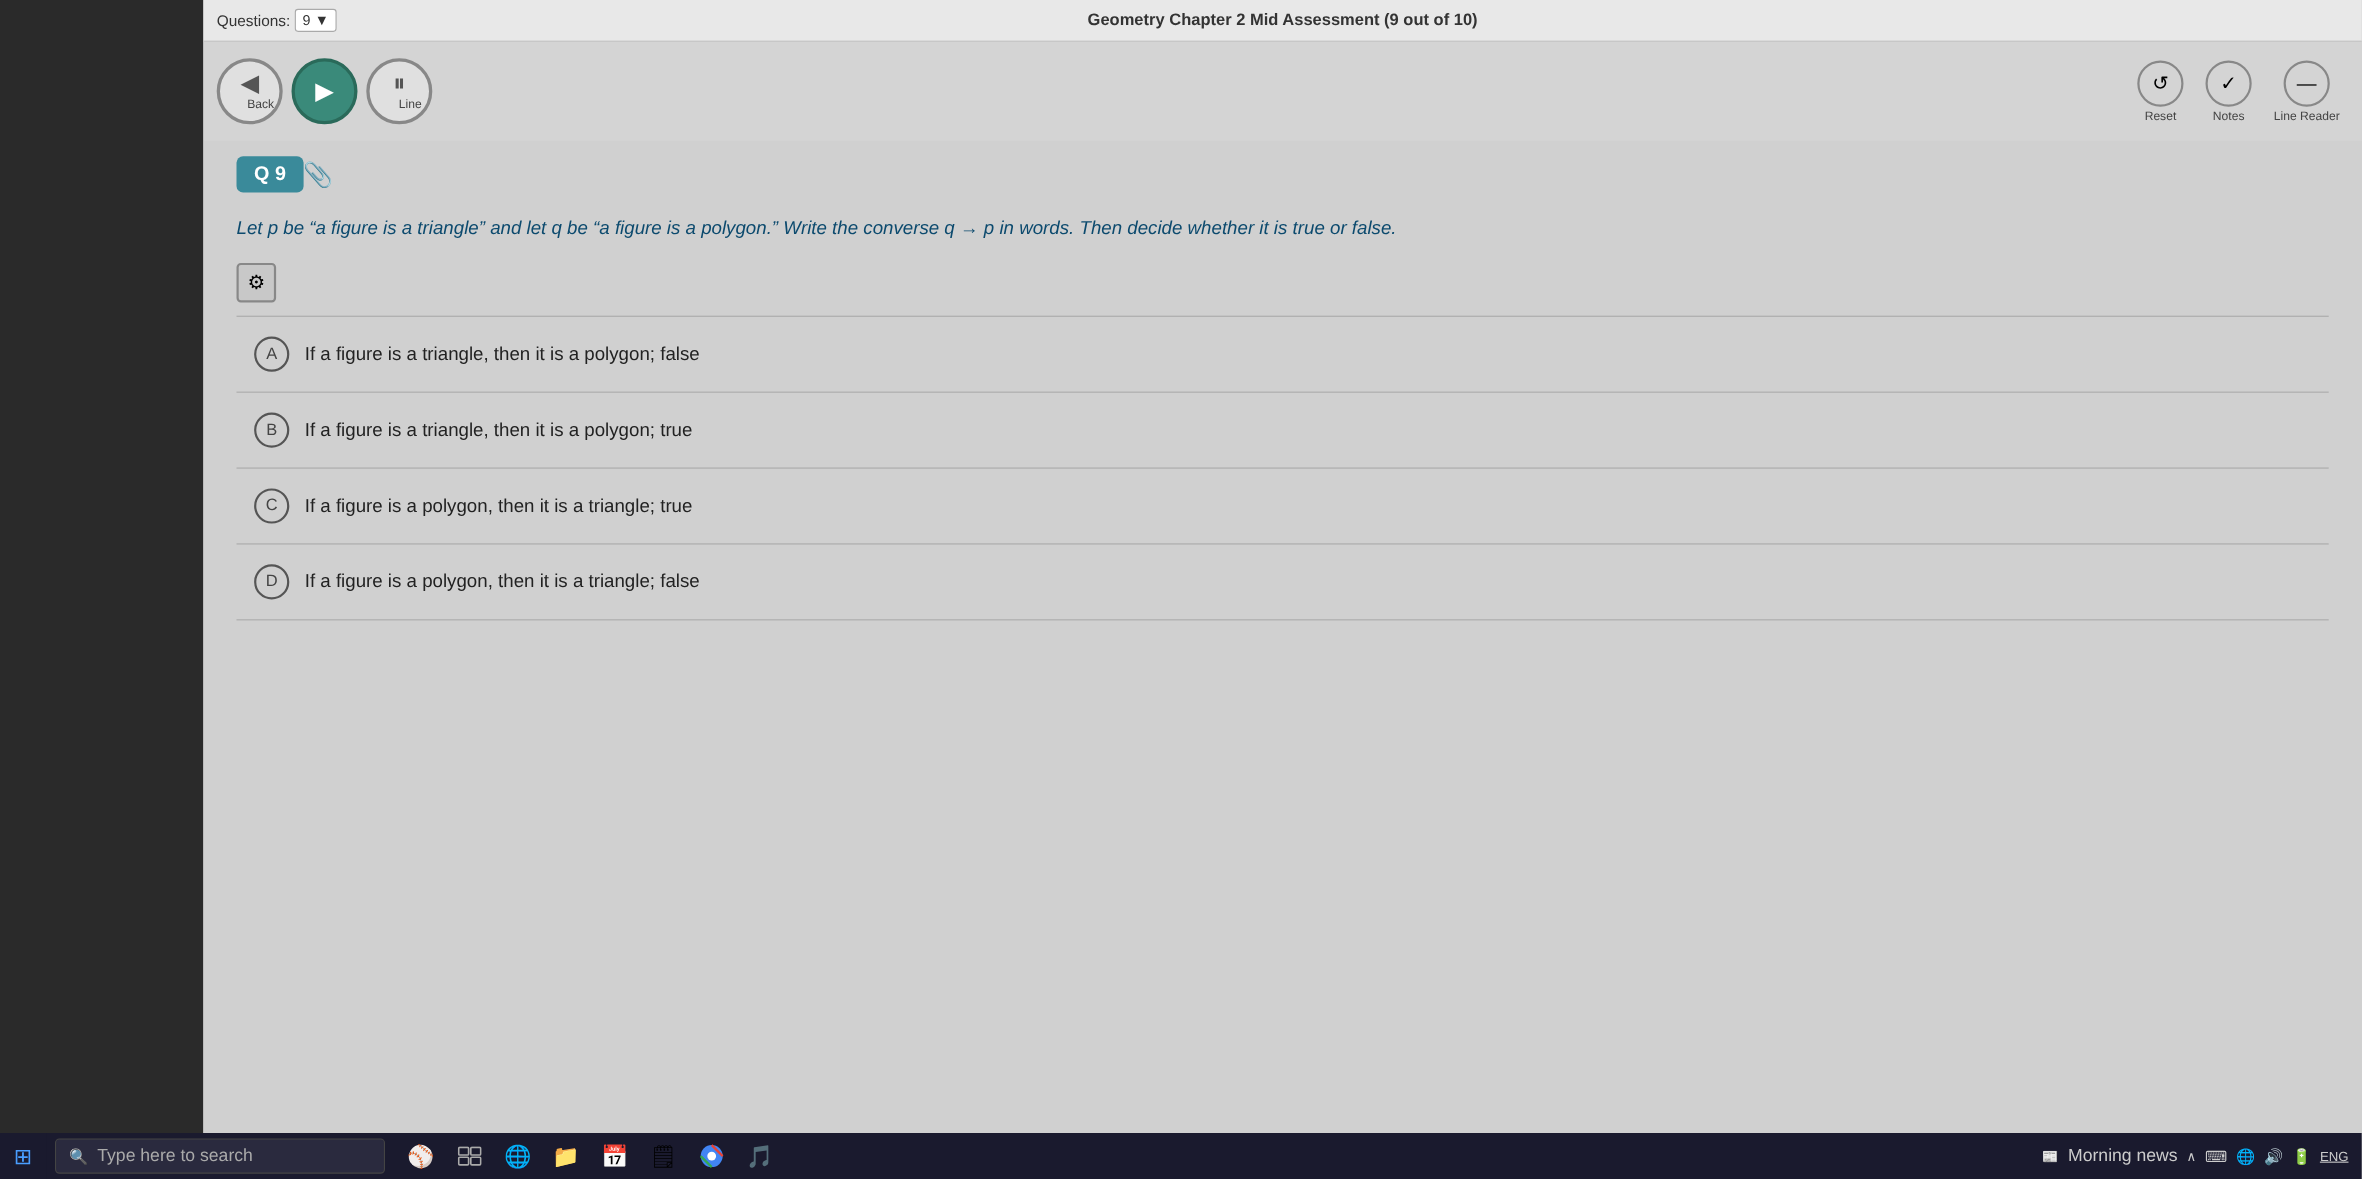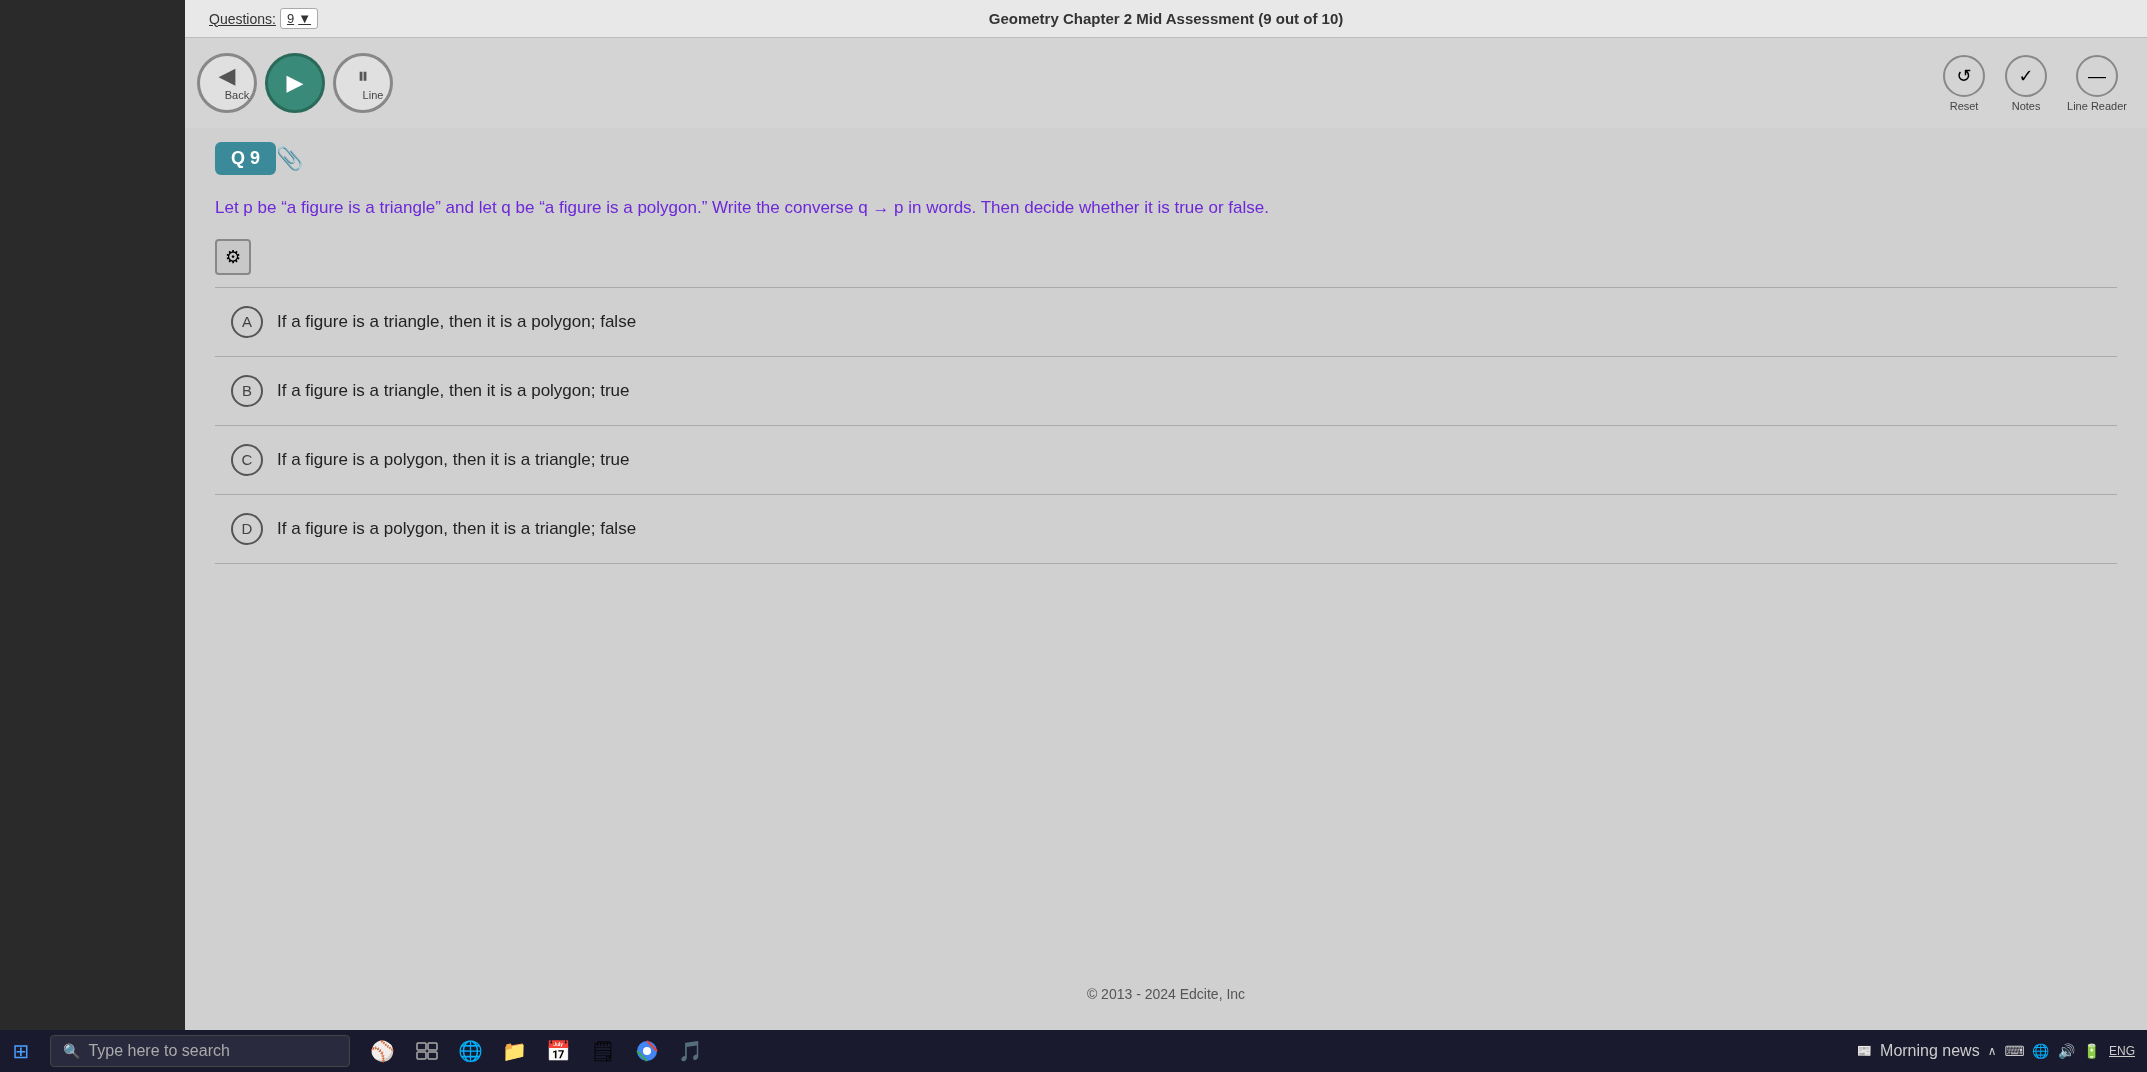--- a/index.html
+++ b/index.html
@@ -47,22 +47,21 @@
     }
 
     .questions-label {
       position: absolute;
       left: 0;
       display: flex;
       align-items: center;
       gap: 4px;
       font-size: 14px;
       color: #333;
-      padding-left: 24px;
-      text-decoration: underline;
+      padding-left: 12px;
     }
 
     .questions-dropdown {
       background: #fff;
       border: 1px solid #aaa;
       border-radius: 3px;
       padding: 2px 6px;
       font-size: 13px;
       display: flex;
       align-items: center;
@@ -196,23 +195,24 @@
     .paperclip-icon {
       font-size: 22px;
       color: #555;
       cursor: pointer;
     }
 
     
     .question-text {
       padding: 10px 30px 18px 30px;
       font-size: 17px;
-      color: #6d28d9;
+      color: #0c4a6e;
       line-height: 1.5;
       max-width: 1200px;
+      font-style: italic;
     }
 
     
     .text-tool-icon {
       margin-left: 30px;
       margin-bottom: 12px;
       width: 36px;
       height: 36px;
       border: 2px solid #888;
       background: #c8c8c8;
@@ -441,21 +441,20 @@
         <span>If a figure is a polygon, then it is a triangle; true</span>
       </div>
 
       <div class="answer-option">
         <div class="option-circle">D</div>
         <span>If a figure is a polygon, then it is a triangle; false</span>
       </div>
 
     </div>
 
-    <div class="footer-copy">© 2013 - 2024 Edcite, Inc</div>
 
   </div>
 </div>
 
 <div class="taskbar">
 
   <div class="taskbar-start">
     <span class="win-icon">⊞</span>
   </div>
 

